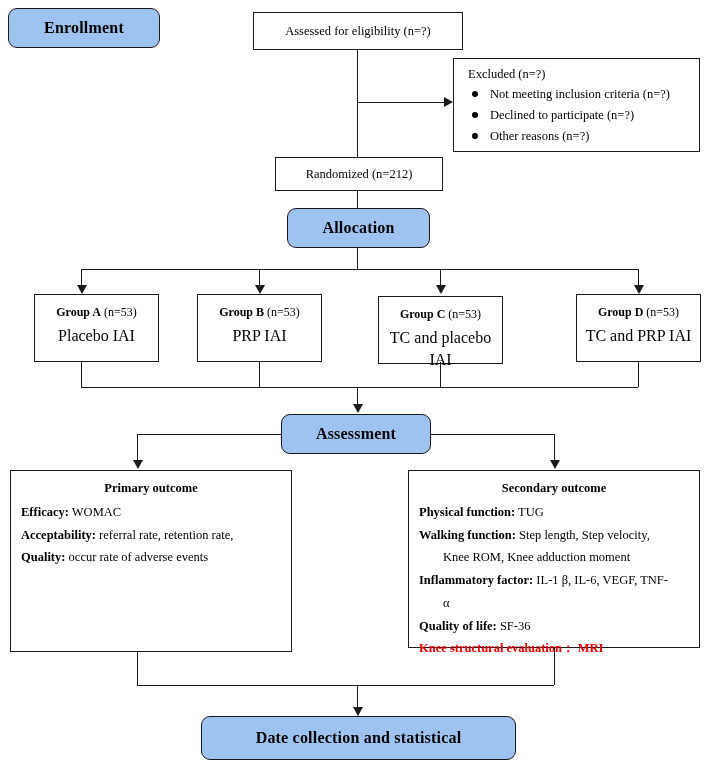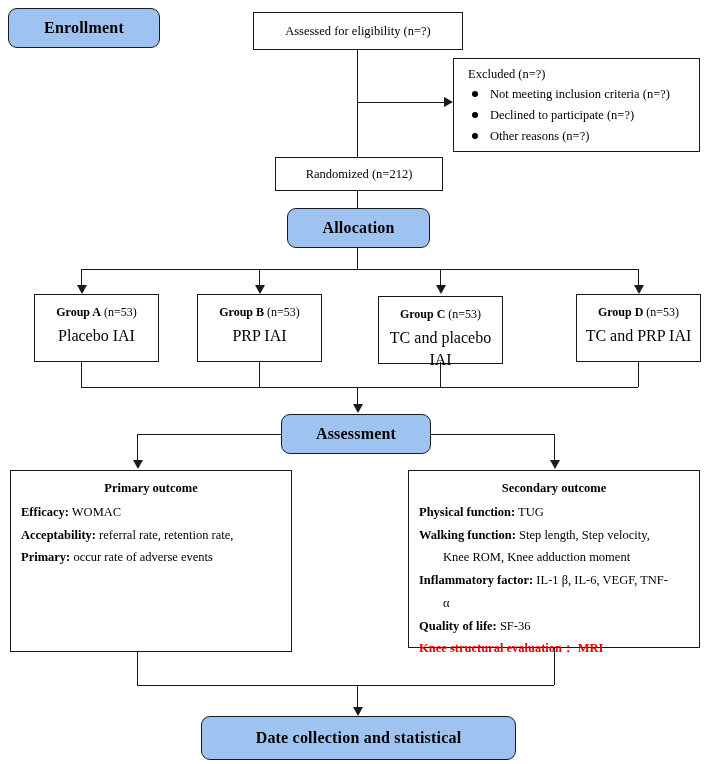--- a/index.html
+++ b/index.html
@@ -224,21 +224,21 @@
     <div class="oc-head">Primary outcome</div>
     <div class="oc-line">
       <span class="lbl">Efficacy:</span>
       <span class="val">WOMAC</span>
     </div>
     <div class="oc-line">
       <span class="lbl">Acceptability:</span>
       <span class="val">referral rate, retention rate,</span>
     </div>
     <div class="oc-line">
-      <span class="lbl">Primary:</span>
+      <span class="lbl">Quality:</span>
       <span class="val">occur rate of adverse events</span>
     </div>
   </div>
 
   <div class="box" style="left:408px;top:470px;width:292px;height:178px;">
     <div class="oc-head">Secondary outcome</div>
     <div class="oc-line">
       <span class="lbl">Physical function:</span>
       <span class="val">TUG</span>
     </div>

